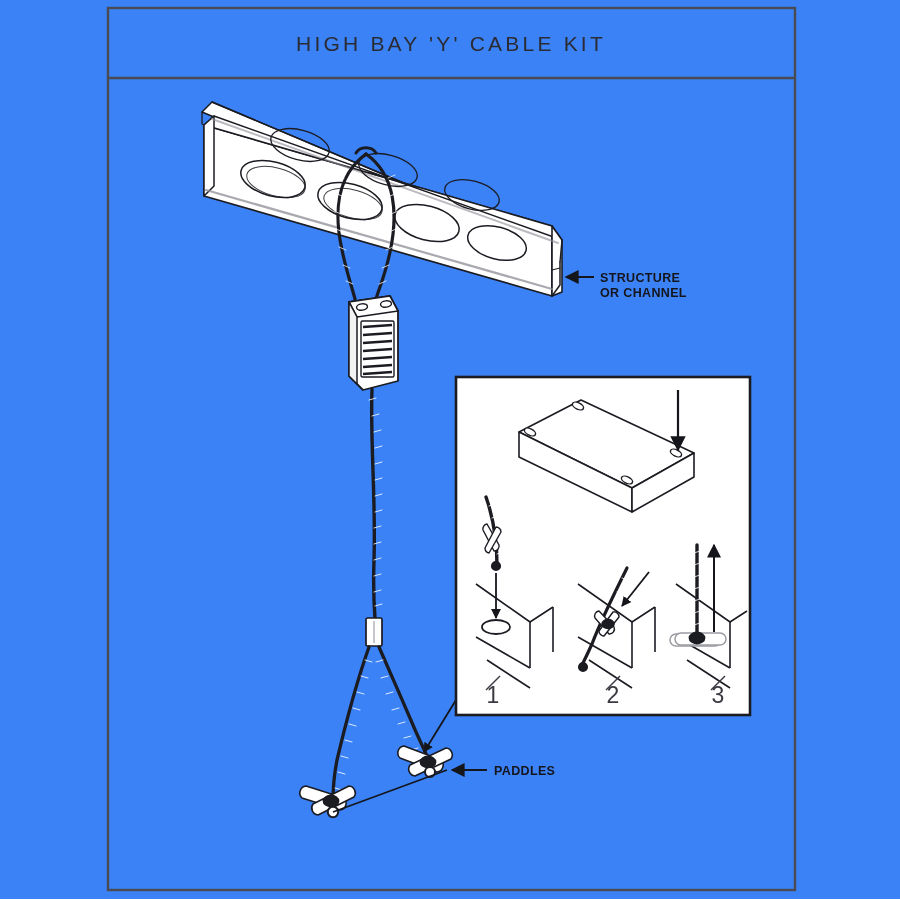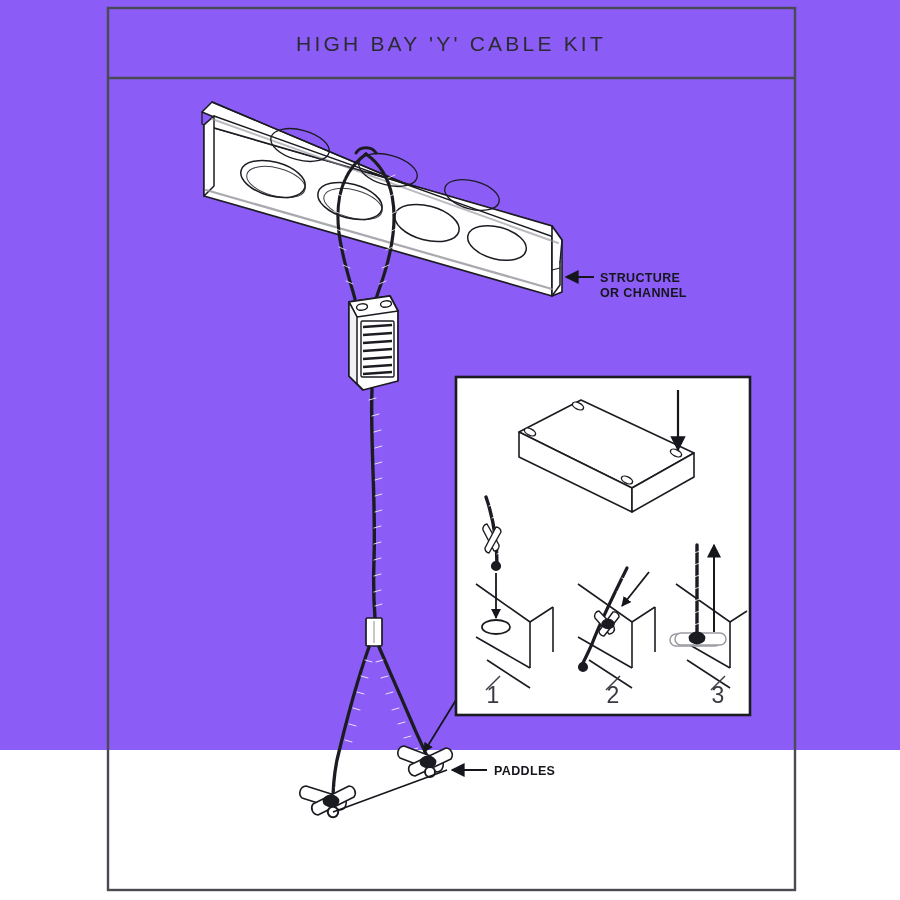--- a/index.html
+++ b/index.html
@@ -10,22 +10,22 @@
   }
   body {
     width: 900px;
     height: 900px;
     font-family: "Liberation Sans", sans-serif;
     overflow: hidden;
   }
   #sheet {
     position: relative;
     width: 900px;
-    height: 750px;
-    background: #8b5cf6;
+    height: 899px;
+    background: #3b82f6;
   }
   #drawing {
     position: absolute;
     top: 0;
     left: 0;
     width: 900px;
     height: 900px;
   }
   .title-text {
     font-family: "Liberation Sans", sans-serif;

